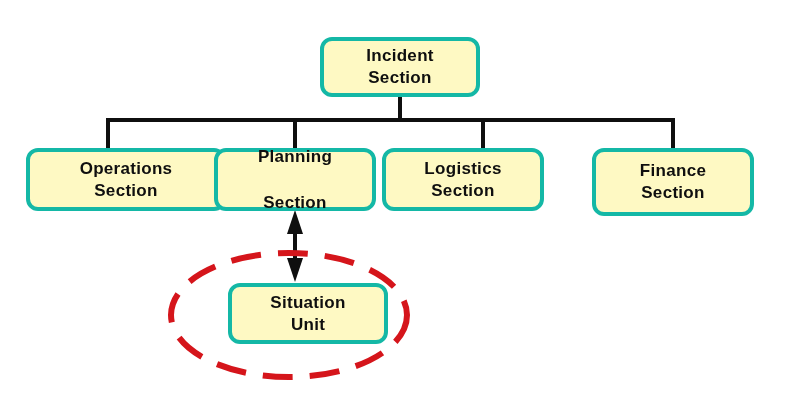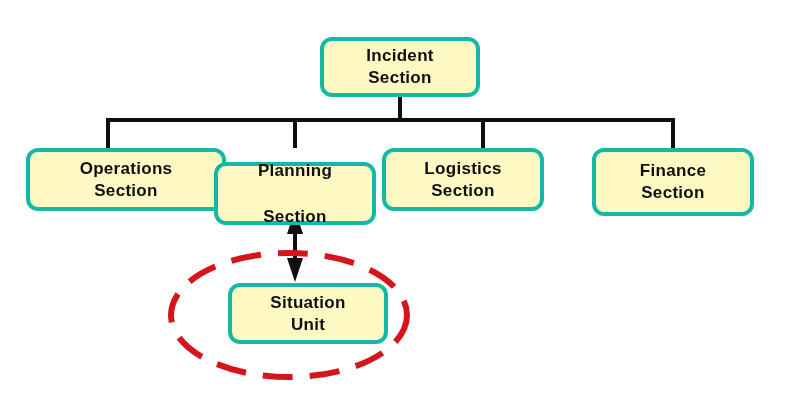--- a/index.html
+++ b/index.html
@@ -28,21 +28,21 @@
     justify-content: center;
     text-align: center;
     color: #0f0f0f;
     font-weight: bold;
     font-size: 17px;
     line-height: 1.28;
     letter-spacing: 0.3px;
   }
   #node-incident  { left: 320px; top: 37px;  width: 160px; height: 60px; }
   #node-operations{ left: 26px;  top: 148px; width: 200px; height: 63px; }
-  #node-planning  { left: 214px; top: 162px; width: 162px; height: 63px; gap: 24px; }
+  #node-planning  { left: 214px; top: 148px; width: 162px; height: 63px; gap: 24px; }
   #node-logistics { left: 382px; top: 148px; width: 162px; height: 63px; }
   #node-finance   { left: 592px; top: 148px; width: 162px; height: 68px; }
   #node-situation { left: 216px; top: 283px; width: 160px; height: 61px; margin-left: 12px; }
 </style>
 </head>
 <body>
 
 <div class="canvas">
 
   <svg class="lines" viewBox="0 0 786 410" xmlns="http://www.w3.org/2000/svg">

